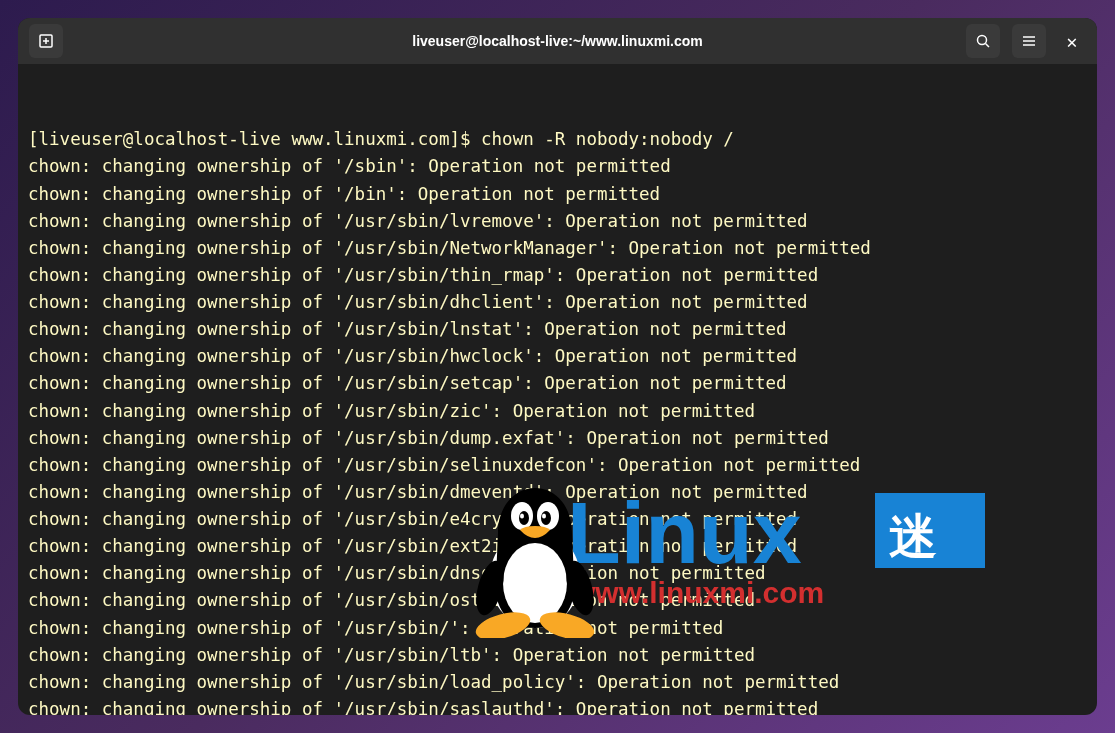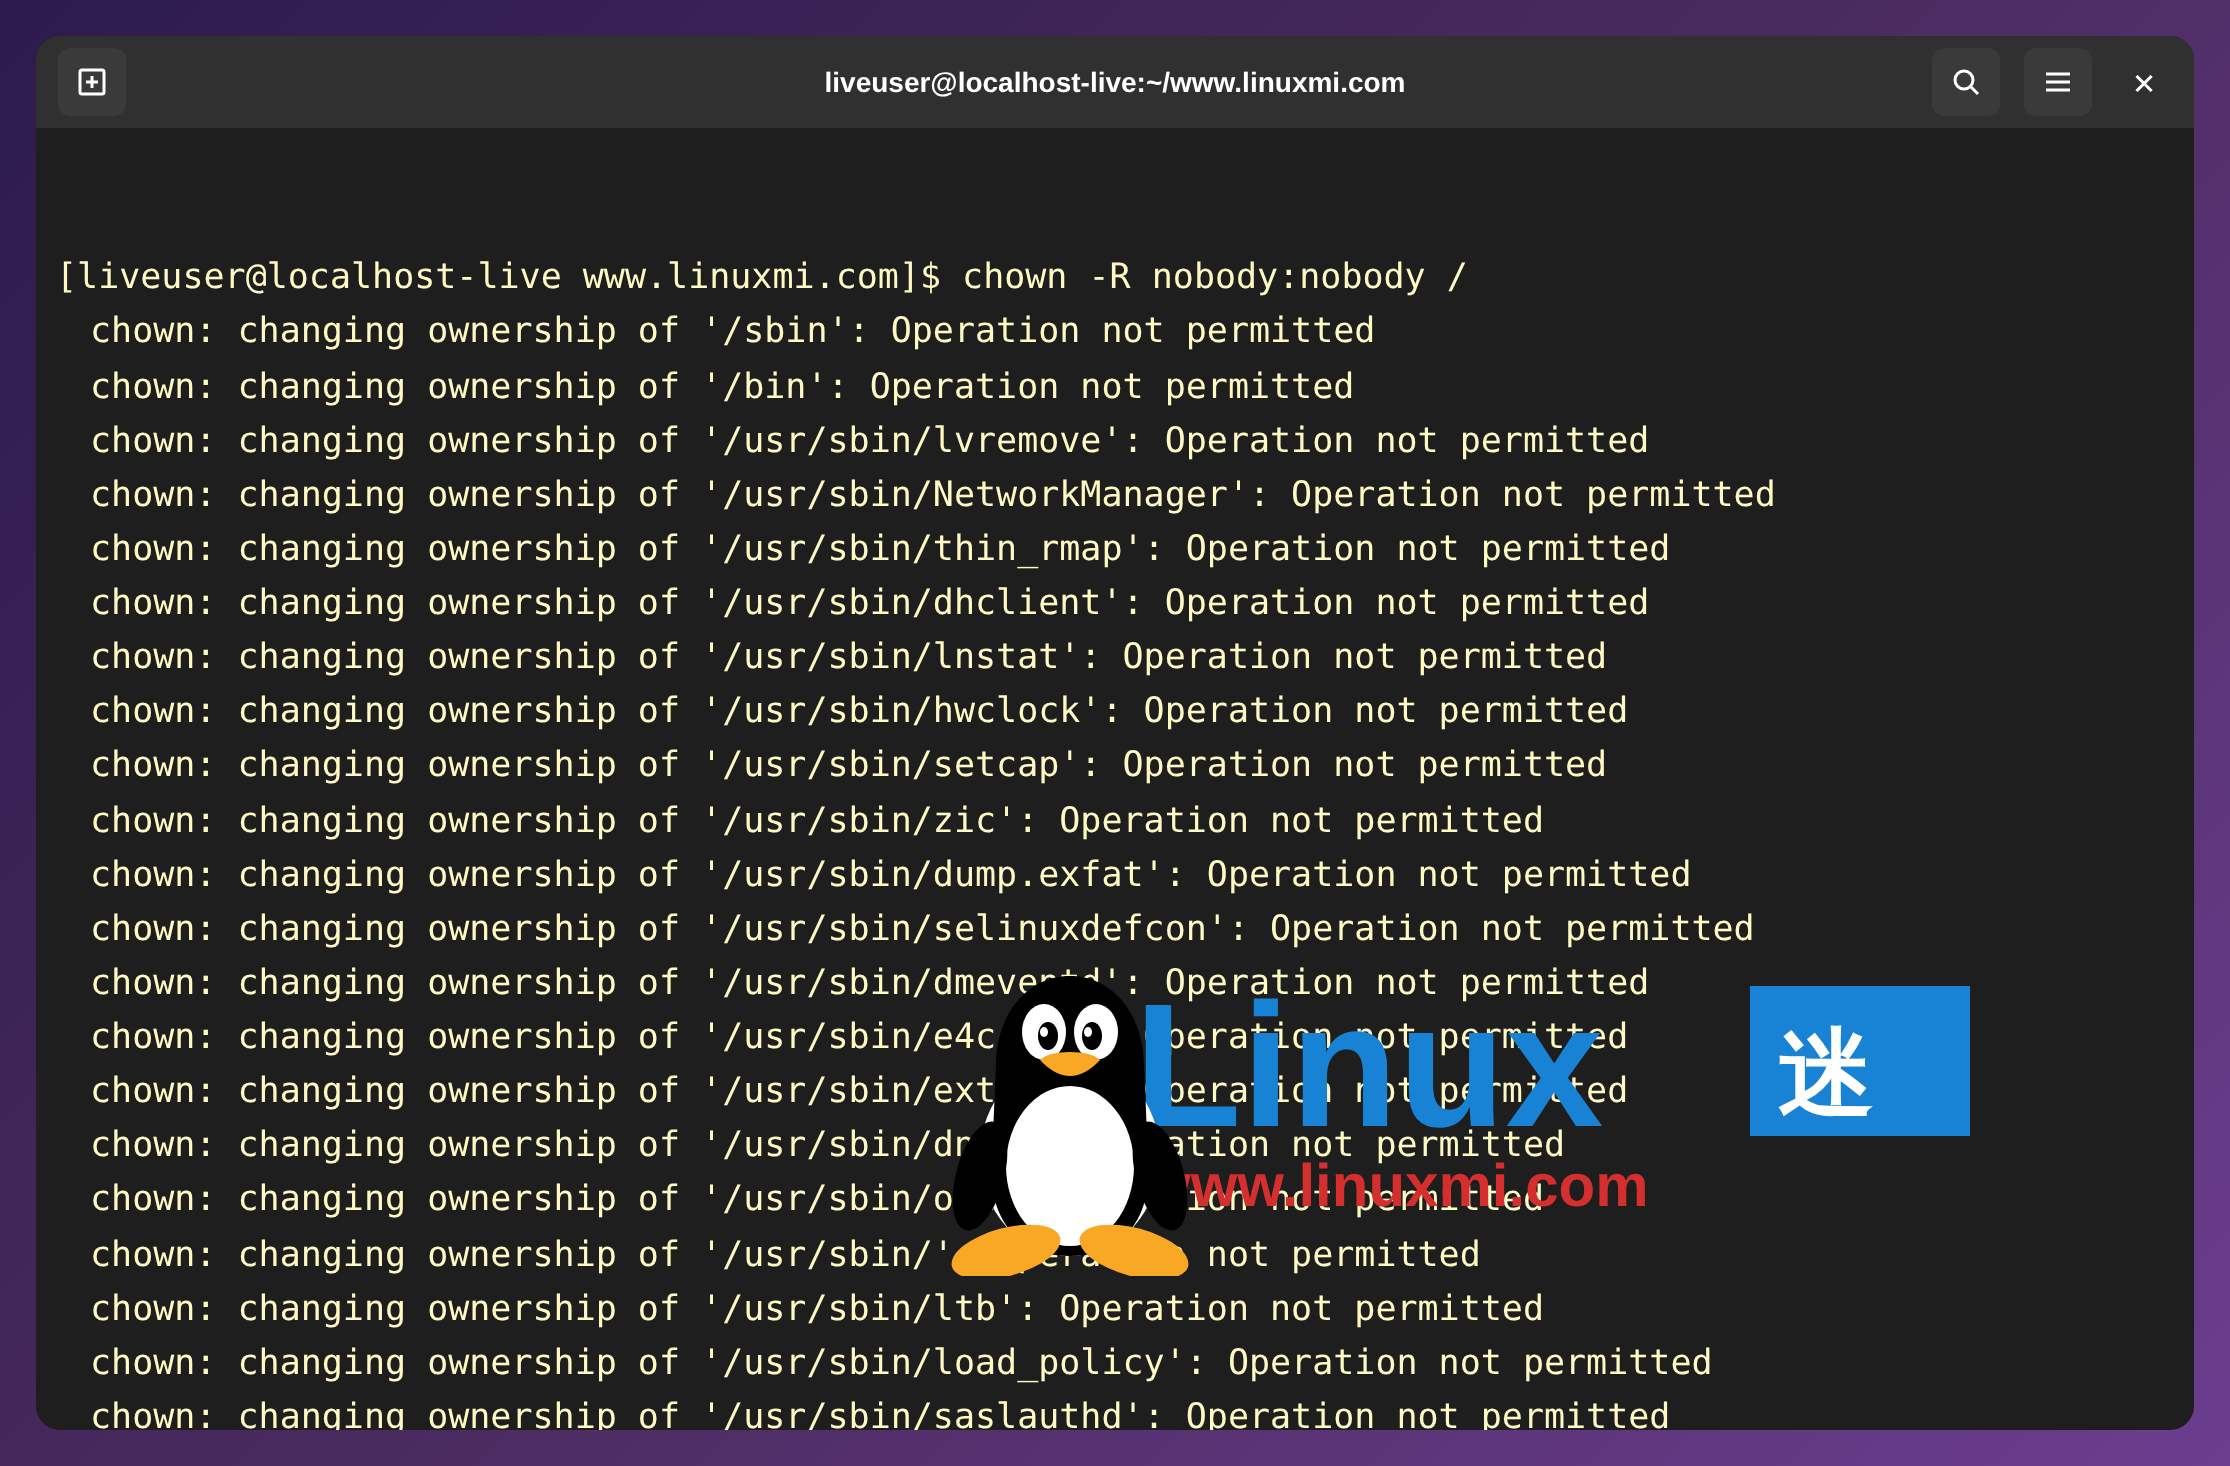--- a/index.html
+++ b/index.html
@@ -96,21 +96,20 @@
     }
     .terminal-content::-webkit-scrollbar-thumb {
       background: #505050;
       border-radius: 6px;
     }
     .prompt-line {
       display: block;
     }
     .output-line {
       display: block;
-      margin-left: 17px;
     }
     .watermark {
       position: absolute;
       bottom: 105px;
       left: 457px;
       pointer-events: none;
       z-index: 10;
     }
     .watermark-text {
       font-family: Arial, sans-serif;

